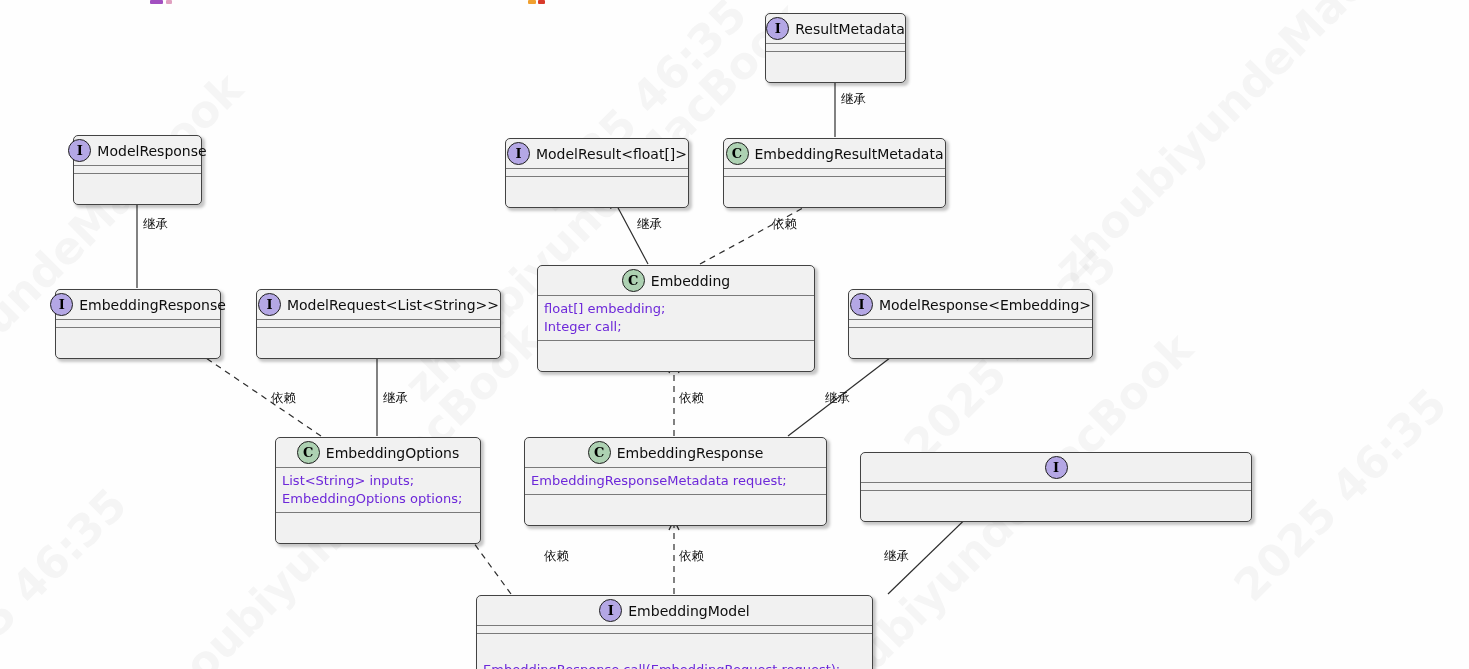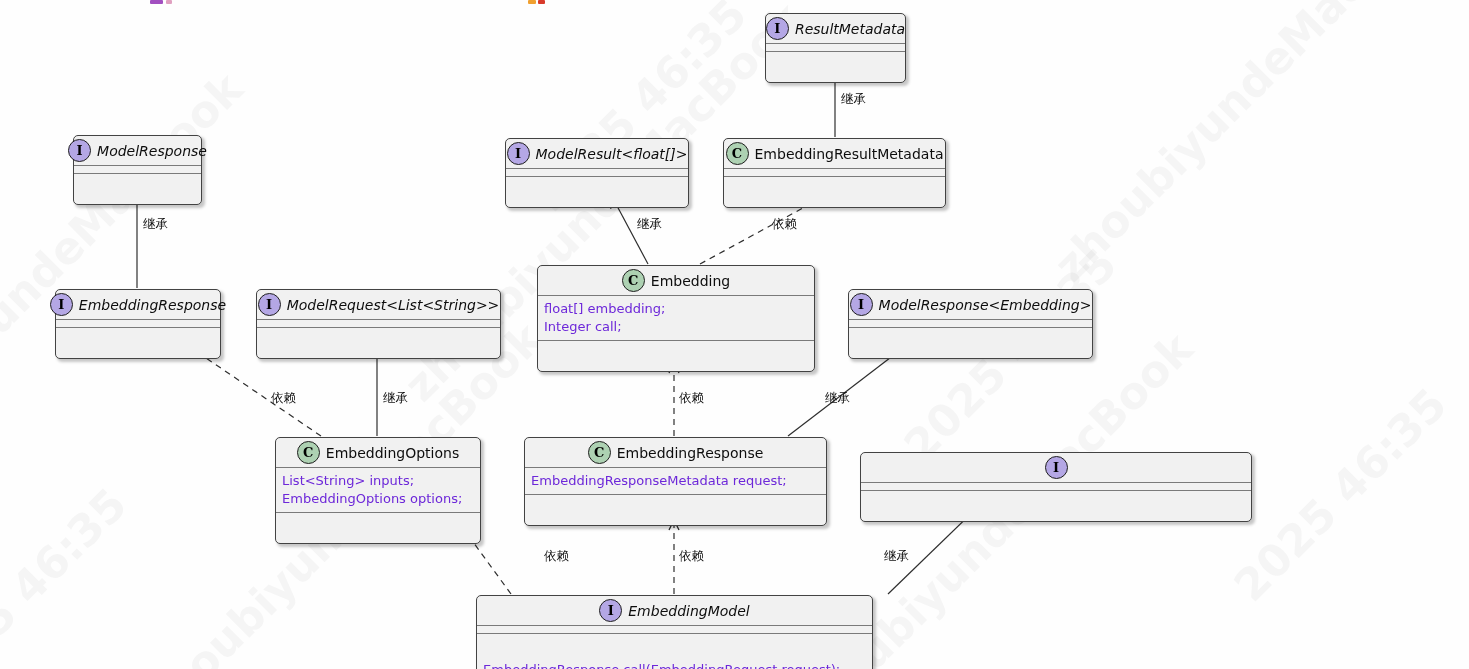--- a/index.html
+++ b/index.html
@@ -16,21 +16,21 @@
         border:1.5px solid #434343;border-radius:5px;
         box-shadow:2.5px 2.5px 3px rgba(0,0,0,0.22);}
   .hdr{display:flex;align-items:center;justify-content:center;gap:6px;
        padding:3px 8px;border-bottom:1px solid #7a7a7a;min-height:22px;}
   .circ{flex:0 0 auto;width:21px;height:21px;border-radius:50%;
         border:1.1px solid #1f1f1f;display:flex;align-items:center;justify-content:center;
         font-family:"DejaVu Serif",serif;font-weight:bold;font-size:13px;color:#000;}
   .circ.i{background:#B4A7E5;}
   .circ.c{background:#ADD1B2;}
   .title{font-size:14px;color:#0d0d0d;white-space:nowrap;}
-  .node.iface .title{font-style:italic;}
+  .node.iface .title{}
   .members{padding:4px 6px;font-size:13px;line-height:1.38;color:#6d28d9;
            border-bottom:1px solid #7a7a7a;white-space:nowrap;}
   .members div{white-space:nowrap;}
   .node > :last-child{border-bottom:none;margin-top:23px;}
   .empty{height:7px;border-bottom:1px solid #7a7a7a;}
   
   #edges{position:absolute;left:0;top:0;width:1469px;height:669px;pointer-events:none;}
   .edge{stroke:#2e2e2e;stroke-width:1.2;fill:none;}
   .edge.dep{stroke-dasharray:6 5;}
   .edge-label{font-family:"DejaVu Sans",sans-serif;font-size:12.5px;fill:#111;}

